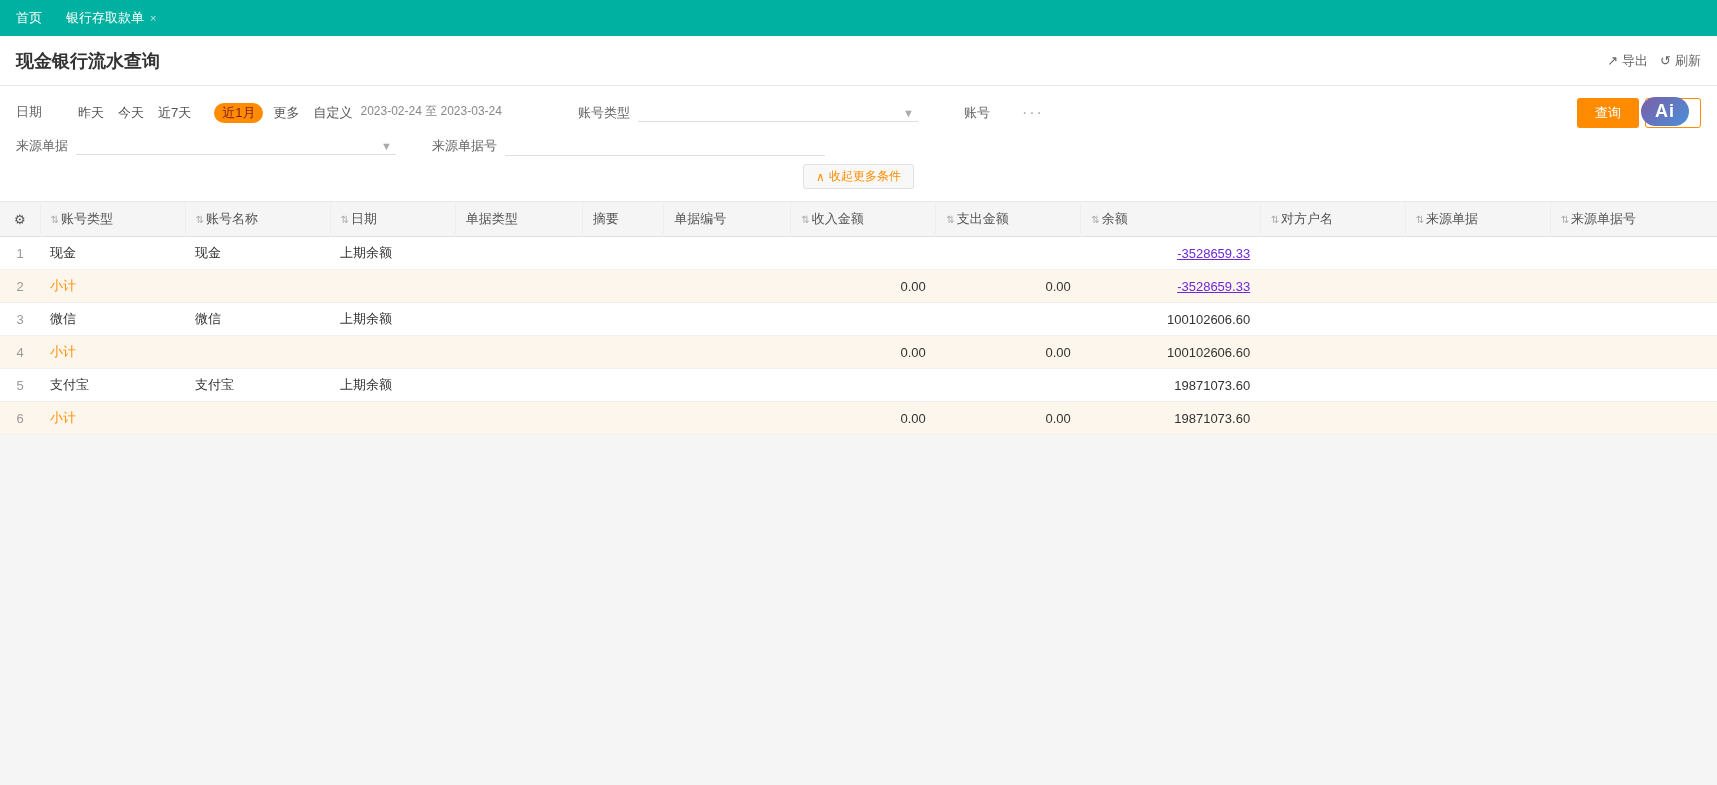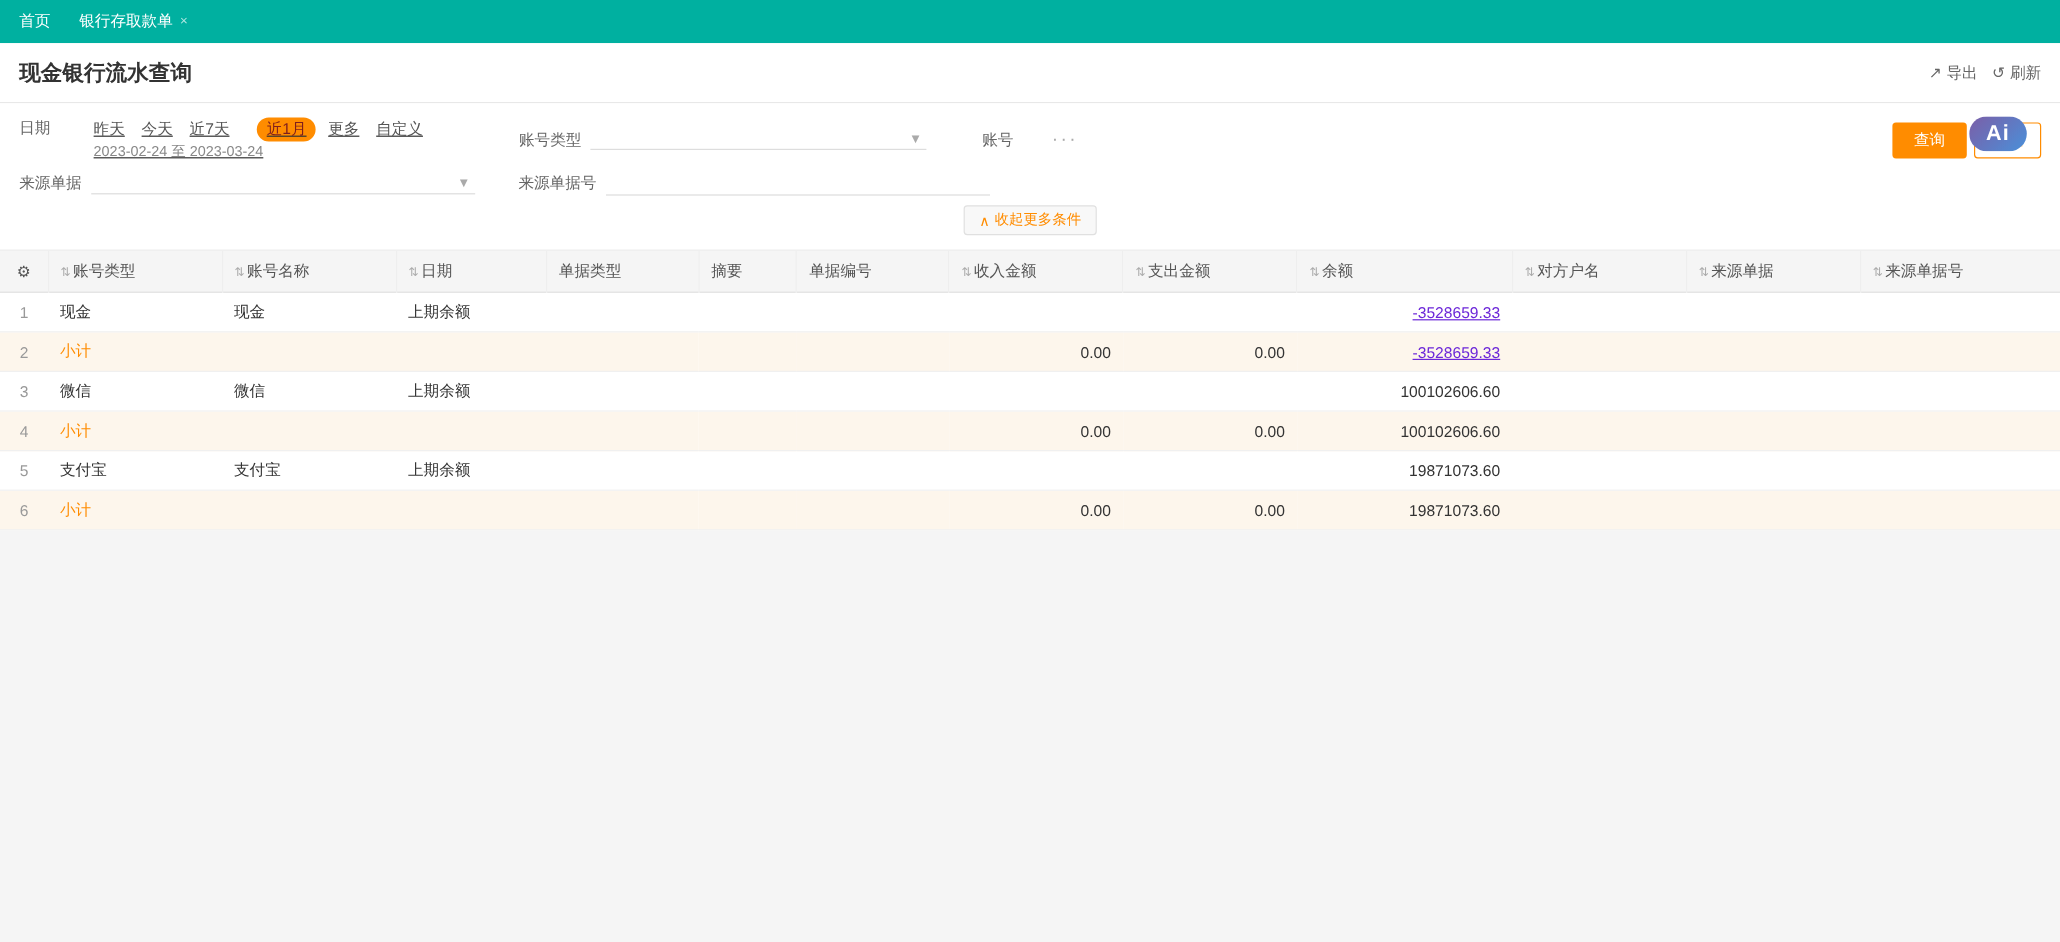--- a/index.html
+++ b/index.html
@@ -256,21 +256,21 @@
       <span>刷新</span>
     </div>
   </div>
 </div>
 
 <div class="filter-area">
   <div class="filter-row">
 
     <div style="display:flex;align-items:flex-start;gap:8px;">
       <div class="filter-label">日期</div>
-      <div style="display:flex;flex-direction:column;text-decoration:underline;">
+      <div style="display:flex;flex-direction:row;">
         <div class="date-options" id="date-options-container">
             <span class="date-opt">昨天</span>
             <span class="date-opt">今天</span>
             <span class="date-opt">近7天</span>
             <span class="date-opt active">近1月</span>
             <span class="date-opt">更多</span>
             <span class="date-opt">自定义</span>
           </div>
         <div class="date-range">2023-02-24 至 2023-03-24</div>
       </div>

